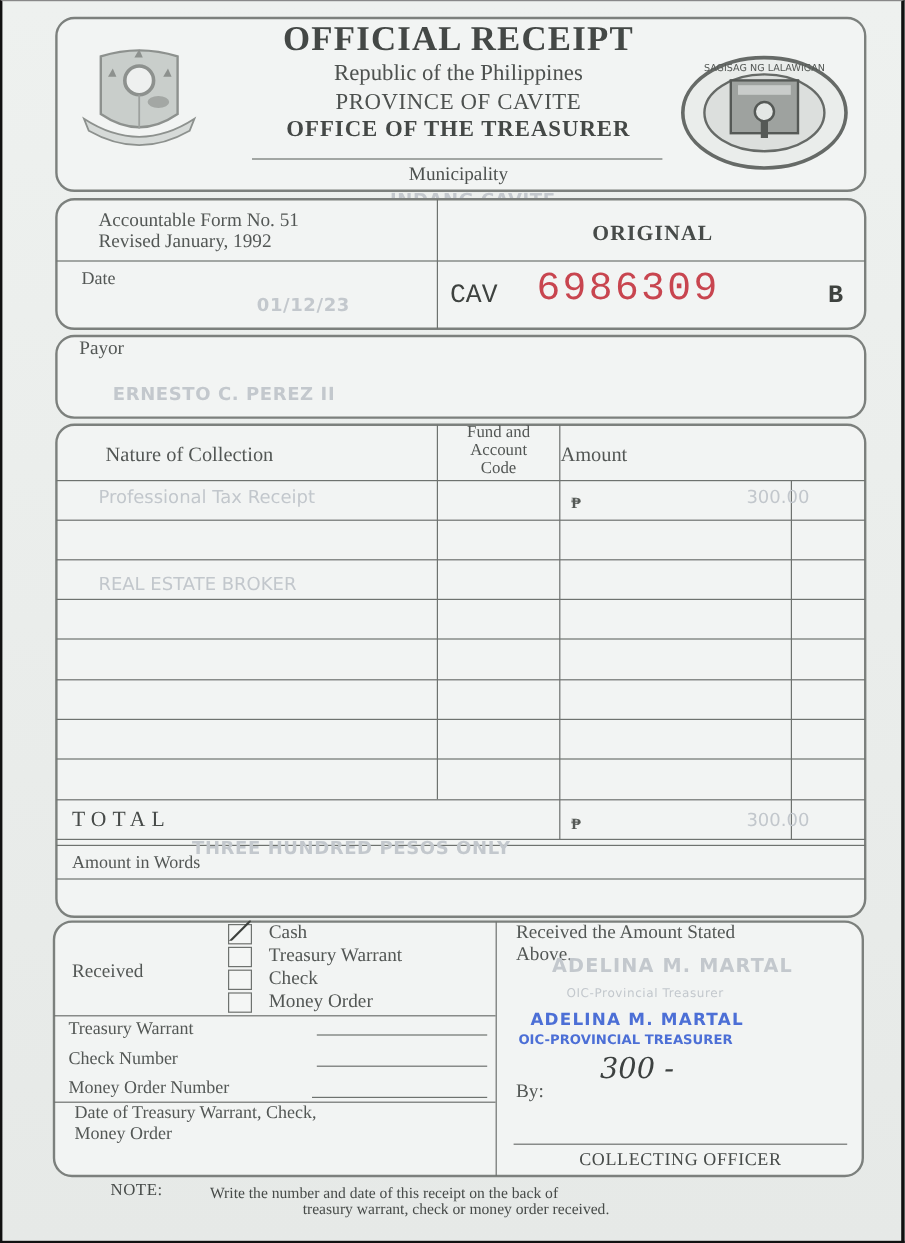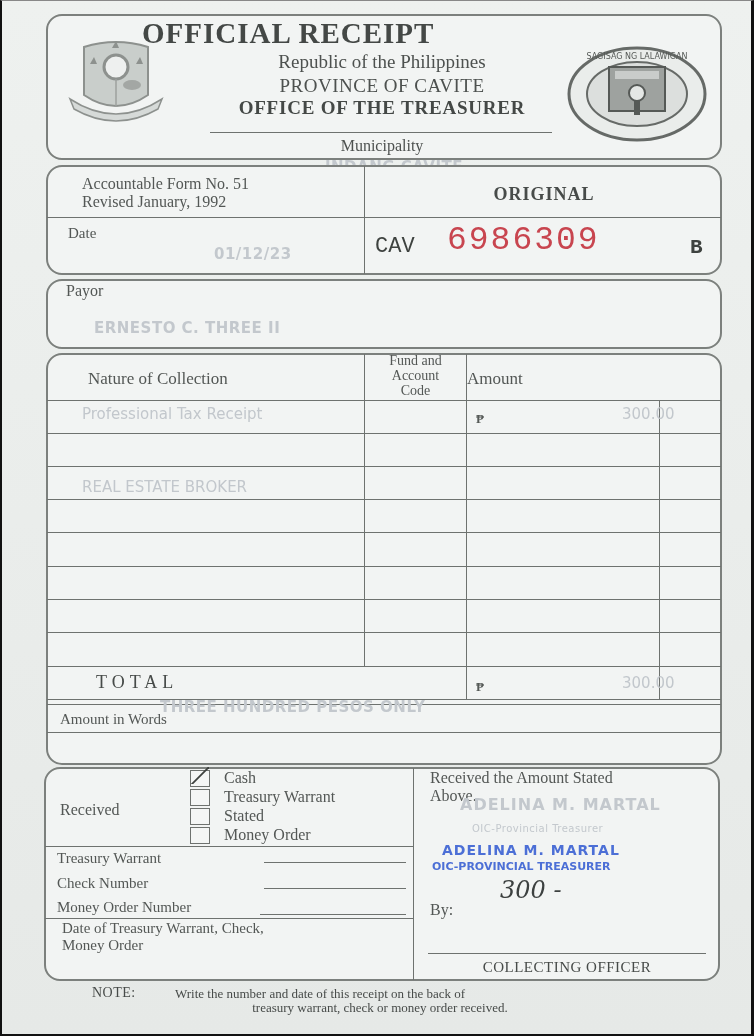--- a/index.html
+++ b/index.html
@@ -23,21 +23,21 @@
       background: #f2f4f3;
     }
     .abs { position: absolute; }
     .hline { position: absolute; height: 0; border-top: 1.5px solid #6e726f; }
     .vline { position: absolute; width: 0; border-left: 1.5px solid #6e726f; }
     .stamp { font-family: "DejaVu Sans", sans-serif; font-weight: bold; color: #c3c8cd; letter-spacing: 0.5px; }
     .blue-stamp { font-family: "DejaVu Sans", sans-serif; font-weight: bold; color: #4c6fd6; }
     .sans-bold { font-family: Liberation Mono, monospace; }
 
     
-    .title { left: 140px; top: 16px; width: 480px; font-size: 29px; font-weight: bold; color: #444846; letter-spacing: 1px; }
+    .title { left: 140px; top: 16px; width: 480px; text-align: center; font-size: 29px; font-weight: bold; color: #444846; letter-spacing: 1px; }
     .sub1 { left: 140px; top: 50px; width: 480px; text-align: center; font-size: 19px; color: #4d514f; }
     .sub2 { left: 140px; top: 74px; width: 480px; text-align: center; font-size: 19px; color: #4d514f; letter-spacing: 0.5px; }
     .sub3 { left: 140px; top: 96px; width: 480px; text-align: center; font-size: 19px; font-weight: bold; color: #444846; letter-spacing: 0.8px; }
     .muni { left: 140px; top: 136px; width: 480px; text-align: center; font-size: 16px; color: #4d514f; }
 
     .label { font-size: 16px; color: #535755; }
     .cell-text { font-family: "DejaVu Sans", sans-serif; color: #c2c7cc; font-size: 15px; }
     .chk { position: absolute; width: 20px; height: 17px; border: 1.5px solid #6e726f; background: #f4f6f5; }
   </style>
 </head>
@@ -87,21 +87,21 @@
 
   <div class="abs label" style="left:66px; top:224px; font-size:15px;">Date</div>
   <div class="abs stamp" style="left:212px; top:244px; font-size:15px;">01/12/23</div>
 
   <div class="abs sans-bold" style="left:373px; top:233px; font-size:22px; color:#3e423f;">CAV</div>
   <div class="abs sans-bold" style="left:445px; top:221px; font-size:33px; color:#c8454f; letter-spacing:2px;">6986309</div>
   <div class="abs sans-bold" style="left:688px; top:235px; font-size:21px; font-weight:bold; color:#3e423f;">B</div>
 
   <div class="box" style="left:44px; top:278px; width:676px; height:70px;"></div>
   <div class="abs label" style="left:64px; top:281px; font-size:16px;">Payor</div>
-  <div class="abs stamp" style="left:92px; top:318px; font-size:15px;">ERNESTO C. THREE II</div>
+  <div class="abs stamp" style="left:92px; top:318px; font-size:15px;">ERNESTO C. PEREZ II</div>
 
   <div class="box" style="left:44px; top:352px; width:676px; height:412px;"></div>
 
   <div class="vline" style="left:362px; top:353px; height:312px;"></div>
   <div class="vline" style="left:464px; top:353px; height:346px;"></div>
   <div class="vline" style="left:657px; top:399px; height:300px;"></div>
 
   <div class="abs label" style="left:86px; top:368px; font-size:17px;">Nature of Collection</div>
   <div class="abs" style="left:363px; top:352px; width:101px; text-align:center; font-size:14px; line-height:15px; color:#535755;">
     <div>Fund and</div>
@@ -121,21 +121,21 @@
   <div class="hline" style="left:45px; top:665px; width:674px;"></div>
   <div class="hline" style="left:45px; top:698px; width:674px;"></div>
   <div class="hline" style="left:45px; top:703px; width:674px;"></div>
   <div class="hline" style="left:45px; top:731px; width:674px;"></div>
 
   <div class="abs cell-text" style="left:80px; top:404px;">Professional Tax Receipt</div>
   <div class="abs" style="left:474px; top:410px; font-size:13px; font-weight:bold; color:#555956;">₱</div>
   <div class="abs cell-text" style="left:620px; top:404px; font-size:15px;">300.00</div>
   <div class="abs cell-text" style="left:80px; top:477px;">REAL ESTATE BROKER</div>
 
-  <div class="abs" style="left:58px; top:671px; font-size:18px; letter-spacing:5px; color:#474b49;margin-left:36px;">TOTAL</div>
+  <div class="abs" style="left:58px; top:671px; font-size:18px; letter-spacing:5px; color:#474b49;">TOTAL</div>
   <div class="abs" style="left:474px; top:678px; font-size:13px; font-weight:bold; color:#555956;">₱</div>
   <div class="abs cell-text" style="left:620px; top:673px; font-size:15px;">300.00</div>
 
   <div class="abs stamp" style="left:158px; top:697px; font-size:15px;">THREE HUNDRED PESOS ONLY</div>
   <div class="abs label" style="left:58px; top:710px; font-size:15px;">Amount in Words</div>
 
   <div class="box" style="left:42px; top:766px; width:676px; height:214px;"></div>
   <div class="vline" style="left:411px; top:767px; height:212px;"></div>
   <div class="hline" style="left:43px; top:845px; width:368px;"></div>
   <div class="hline" style="left:43px; top:917px; width:368px;"></div>
@@ -146,21 +146,21 @@
     <svg width="20" height="17" viewBox="0 0 20 17" style="position:absolute; left:-2px; top:-4px;">
         <path d="M2 18 L22 -2" stroke="#3d413e" stroke-width="1.8" fill="none"></path>
       </svg>
   </div>
   <div class="chk" style="left:188px; top:788px;"></div>
   <div class="chk" style="left:188px; top:807px;"></div>
   <div class="chk" style="left:188px; top:826px;"></div>
 
   <div class="abs label" style="left:222px; top:768px; font-size:16px;">Cash</div>
   <div class="abs label" style="left:222px; top:787px; font-size:16px;">Treasury Warrant</div>
-  <div class="abs label" style="left:222px; top:806px; font-size:16px;">Stated</div>
+  <div class="abs label" style="left:222px; top:806px; font-size:16px;">Check</div>
   <div class="abs label" style="left:222px; top:825px; font-size:16px;">Money Order</div>
 
   <div class="abs label" style="left:55px; top:849px; font-size:15px;">Treasury Warrant</div>
   <div class="hline" style="left:262px; top:861px; width:142px; border-top-width:1px;"></div>
   <div class="abs label" style="left:55px; top:874px; font-size:15px;">Check Number</div>
   <div class="hline" style="left:262px; top:887px; width:142px; border-top-width:1px;"></div>
   <div class="abs label" style="left:55px; top:898px; font-size:15px;">Money Order Number</div>
   <div class="hline" style="left:258px; top:913px; width:146px; border-top-width:1px;"></div>
   <div class="abs label" style="left:60px; top:919px; font-size:15px;">Date of Treasury Warrant, Check,</div>
   <div class="abs label" style="left:60px; top:936px; font-size:15px;">Money Order</div>

